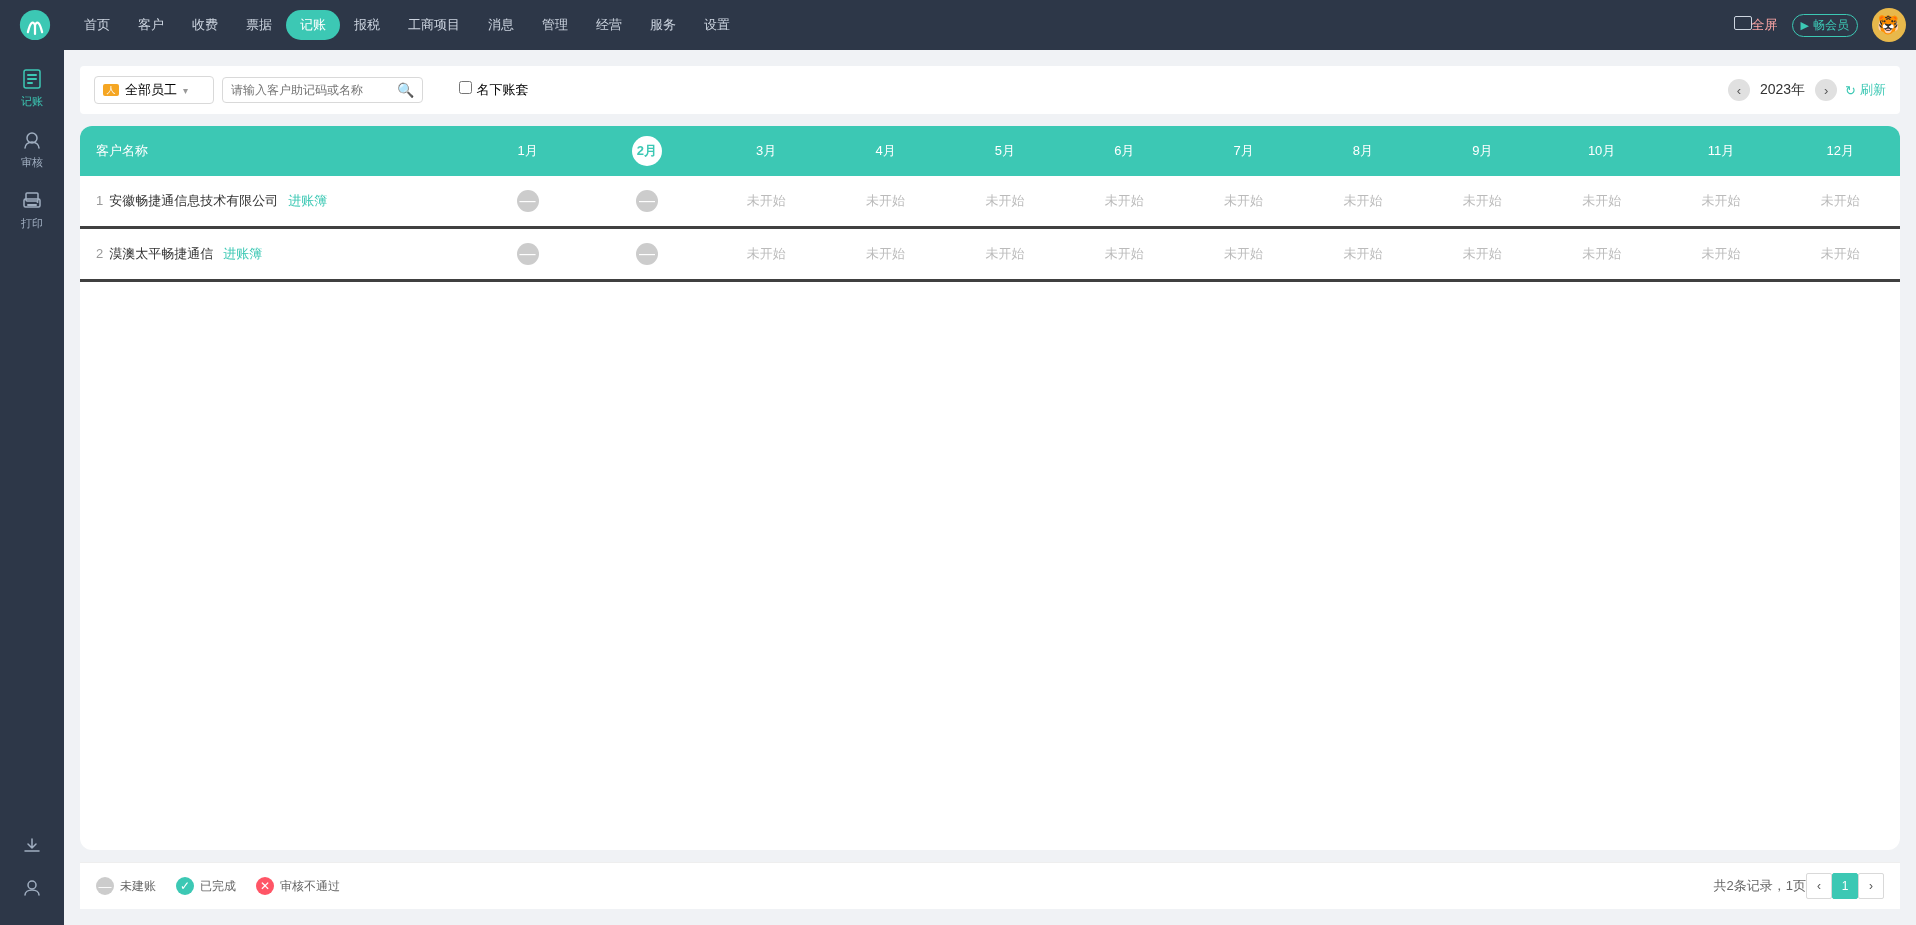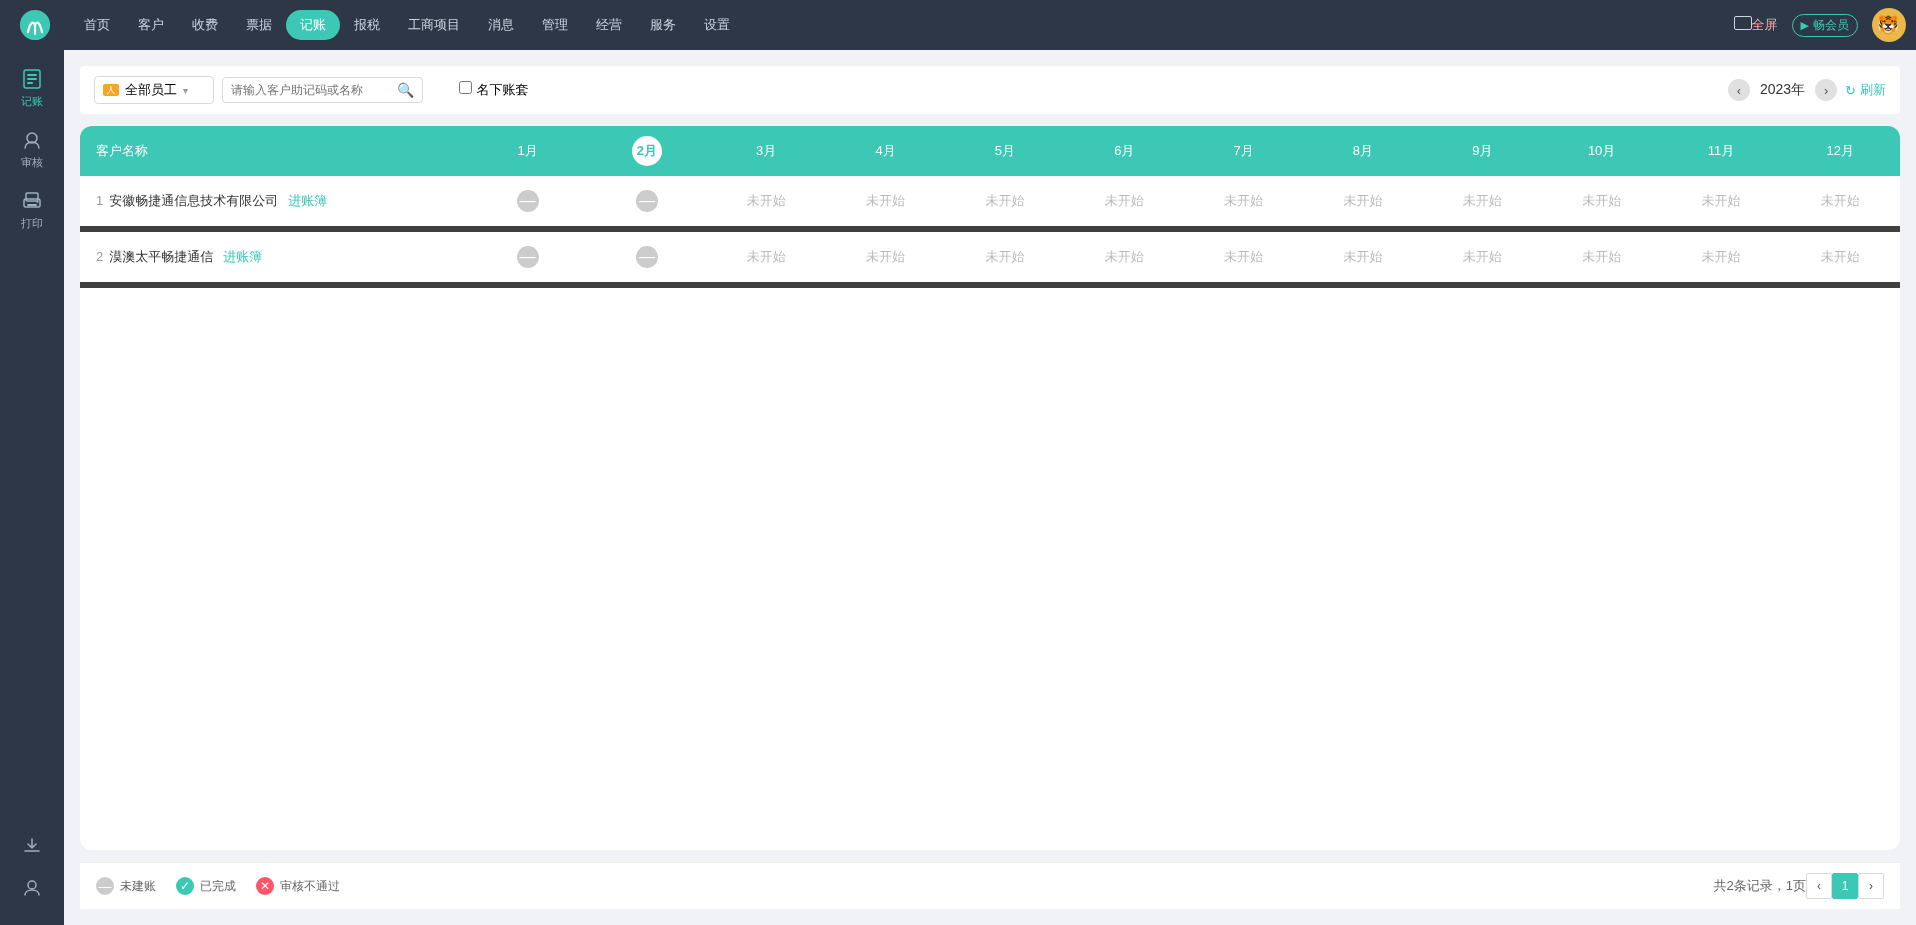--- a/index.html
+++ b/index.html
@@ -263,21 +263,21 @@
     }
     thead th.col-name {
       text-align: left;
       padding-left: 16px;
       min-width: 260px;
     }
     thead th.col-month {
       min-width: 80px;
     }
     tbody tr {
-      border-bottom: 6px solid #404040;
+      border-bottom: 3px solid #404040;
     }
     tbody td {
       padding: 14px 8px;
       text-align: center;
       font-size: 13px;
       color: #666;
     }
     tbody td.col-name {
       text-align: left;
       padding-left: 16px;

